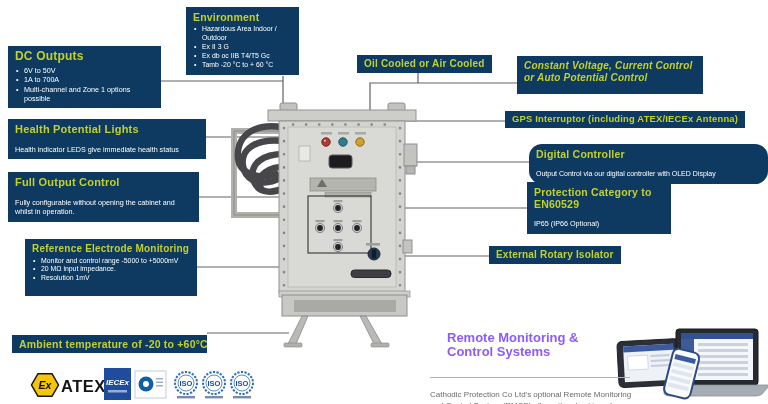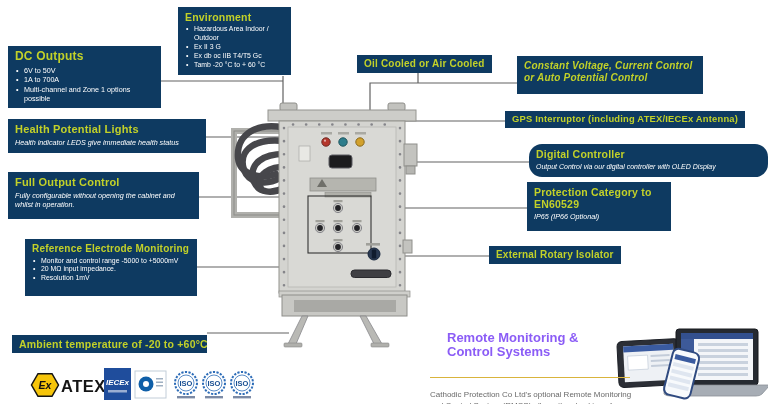--- a/index.html
+++ b/index.html
@@ -2,21 +2,21 @@
 <html><head>
 <meta charset="utf-8">
 <style>
   html,body{margin:0;padding:0;background:#ffffff;}
   #canvas{position:relative;width:768px;height:404px;background:#ffffff;overflow:hidden;
           font-family:"Liberation Sans", sans-serif;}
   svg.art{position:absolute;left:0;top:0;z-index:1;}
   .co{position:absolute;background:#0e3a61;color:#ffffff;box-sizing:border-box;
       padding:4px 7px 5px 7px;z-index:3;}
   .co-title{color:#c2d129;font-weight:bold;font-size:11px;line-height:1.15;letter-spacing:.2px;}
-  .co-body{font-size:7.2px;line-height:1.35;margin-top:2px;font-style:italic;}
+  .co-body{font-size:7.2px;line-height:1.35;margin-top:9px;}
   .co-list{margin:2px 0 0 0;padding:0;list-style:none;font-size:7.2px;line-height:1.3;}
   .co-list li{padding-left:9px;position:relative;}
   .co-list li::before{content:"•";position:absolute;left:1px;top:0;}
   .co.single{white-space:nowrap;padding:3px 7px;}
   .co.single .co-title{font-size:10px;}
   .co.gps .co-title{font-size:9.4px;}
   .co.constant .co-title{font-size:10px;}
   .co.env .co-title{font-size:10.5px;}
   .co.env .co-list, .co.ref .co-list{font-size:6.9px;}
   .co.ref .co-title{font-size:10px;}
@@ -204,21 +204,21 @@
       </g>
       <g>
         <circle cx="242" cy="383" r="11" fill="#ffffff" stroke="#2e6db8" stroke-width="2" stroke-dasharray="2.2 1.4"></circle>
         <circle cx="242" cy="383" r="8" fill="none" stroke="#2e6db8" stroke-width="0.8"></circle>
         <text x="242" y="386" text-anchor="middle" font-size="7.5" font-weight="bold" fill="#174e92">ISO</text>
         <rect x="233" y="396" width="18" height="2.4" fill="#7b8aa5"></rect>
       </g>
     </g>
   </svg>
 
-  <div class="co env" style="left:178px;top:7px;width:113px;min-height:68px;">
+  <div class="co env" style="left:186px;top:7px;width:113px;min-height:68px;">
     <div class="co-title">Environment</div>
     <ul class="co-list">
       <li>Hazardous Area Indoor / Outdoor</li>
       <li>Ex II 3 G</li>
       <li>Ex db oc IIB T4/T5 Gc</li>
       <li>Tamb -20 °C to + 60 °C</li>
     </ul>
   </div>
 
   <div class="co" style="left:8px;top:46px;width:153px;min-height:58px;">

